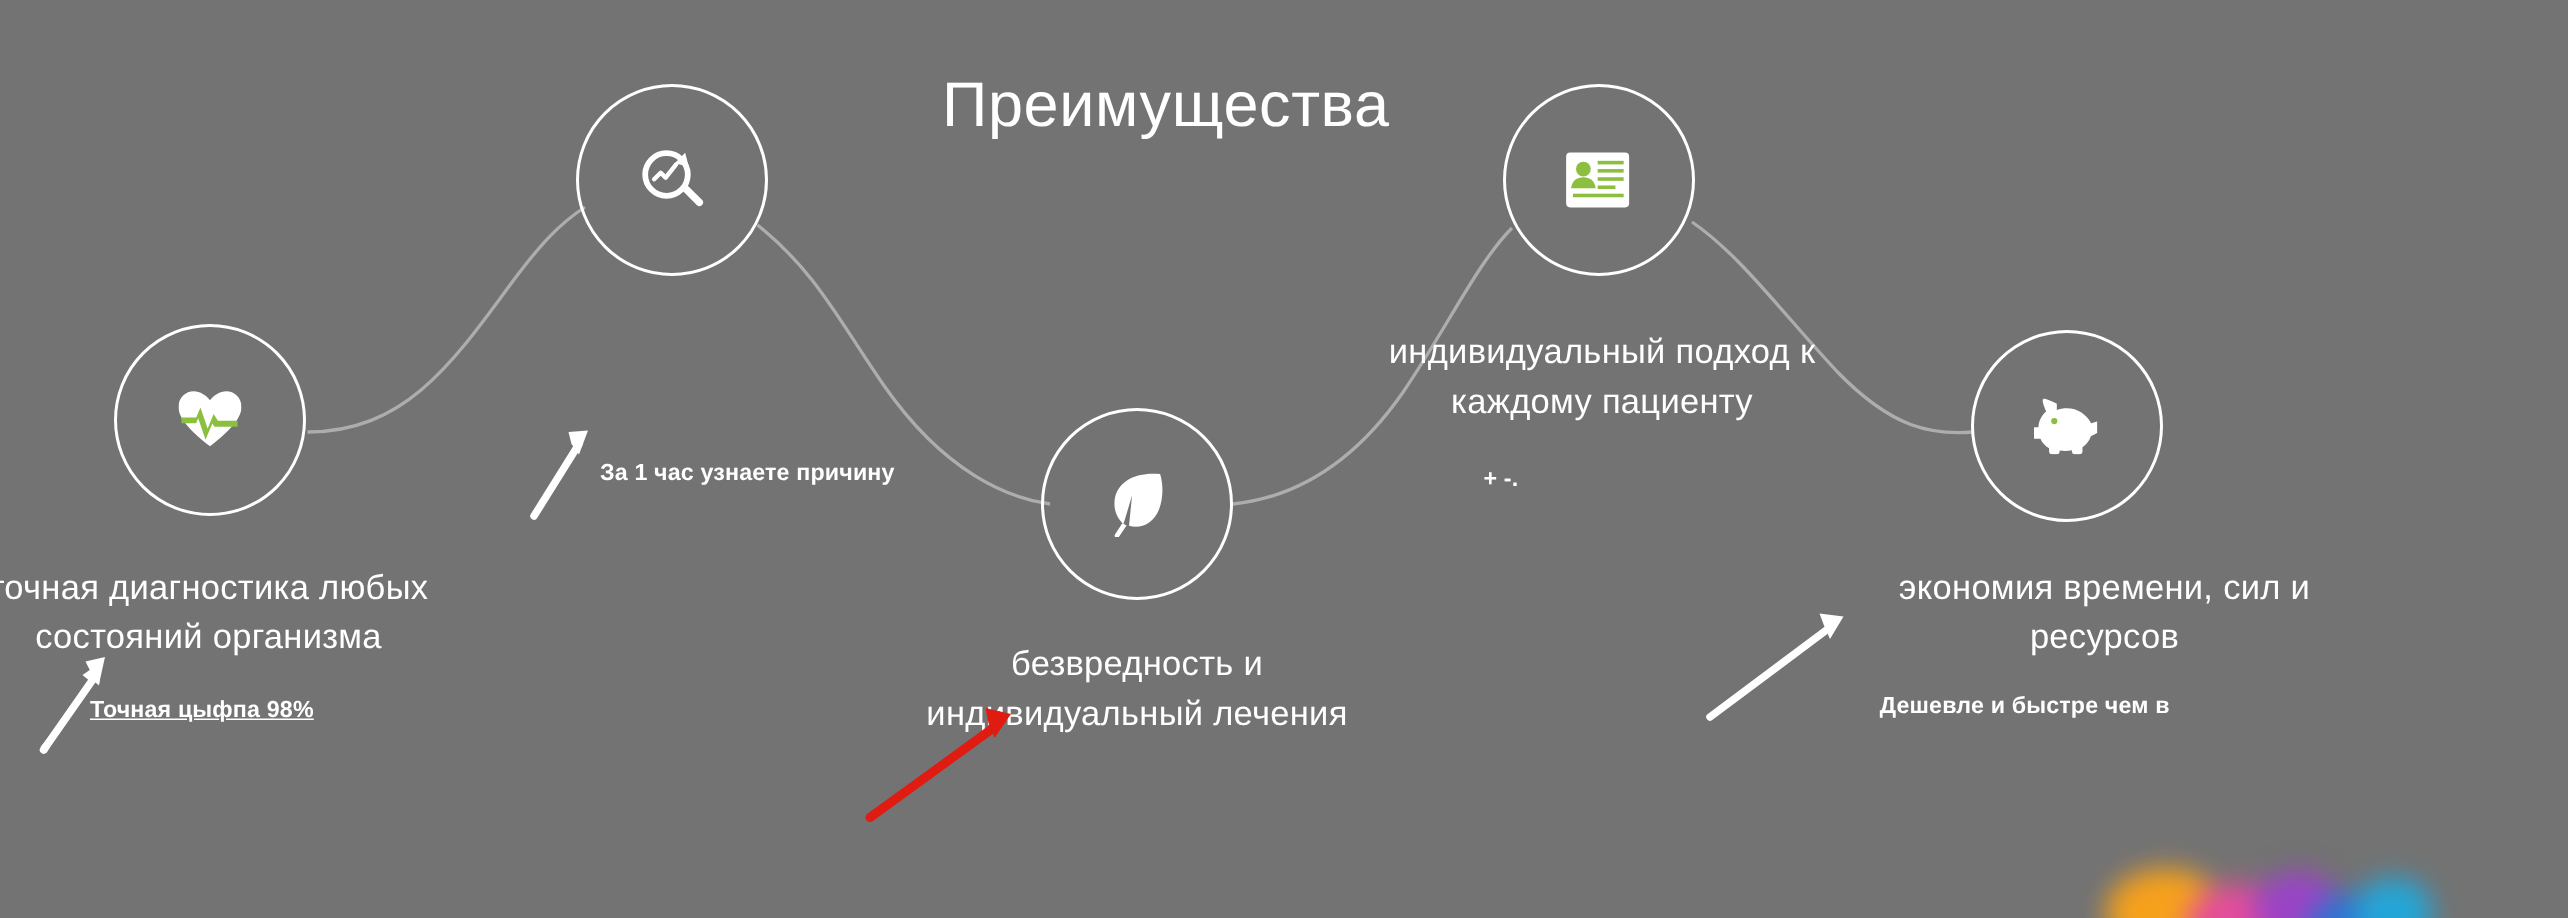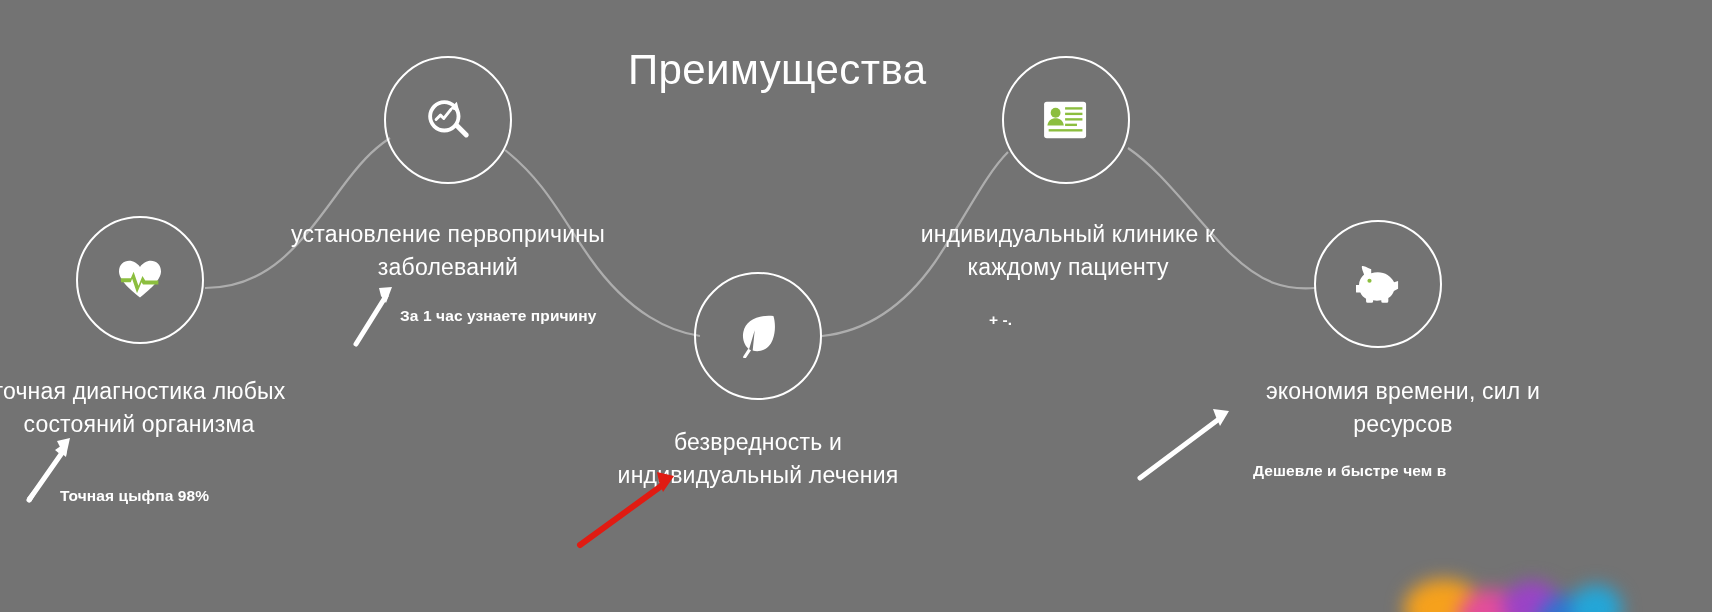--- a/index.html
+++ b/index.html
@@ -128,21 +128,20 @@
   <div class="node-circle" style="left:384px; top:56px; width:128px; height:128px;">
     <span>
       <svg width="44" height="44" viewBox="0 0 48 48" xmlns="http://www.w3.org/2000/svg">
         <circle cx="20" cy="20" r="15.5" fill="none" stroke="#ffffff" stroke-width="4.2"></circle>
         <path fill="#ffffff" d="M30.6 30.8 l3.8 -3.8 l11.4 11.4 a2.7 2.7 0 0 1 0 3.8 l0 0 a2.7 2.7 0 0 1 -3.8 0 z"></path>
         <path fill="none" stroke="#ffffff" stroke-width="3.2" stroke-linecap="round" stroke-linejoin="round" d="M11 23.5 l4.8 -4.8 l3.6 3.6 l7.6 -9.6"></path>
         <path fill="#ffffff" d="M33.6 4.2 l2.6 10.2 l-10.2 -2.6 z"></path>
       </svg>
     </span>
   </div>
-  <div class="node-caption" style="left:288px; top:218px; width:320px;">установление первопричины заболеваний</div>
 
   <div class="node-circle" style="left:694px; top:272px; width:128px; height:128px;">
     <span>
       <svg width="38" height="44" viewBox="0 0 40 48" xmlns="http://www.w3.org/2000/svg">
         <path fill="#ffffff" d="M36.8 2.2 C 20 0.5, 6.5 7, 4 19.5 C 2.2 28.5, 6.4 35.4, 10.2 38.6 L 16.4 17.8 L 14.2 39.8 C 22 42.4, 32 38.6, 36 28 C 39.4 19, 39 9, 36.8 2.2 Z"></path>
         <path fill="#ffffff" d="M12.4 39.6 l-3.1 -1.6 l-5.3 8.1 a1.7 1.7 0 0 0 2.8 1.9 z"></path>
       </svg>
     </span>
   </div>
   <div class="node-caption" style="left:598px; top:426px; width:320px;">безвредность и индивидуальный лечения</div>
@@ -156,21 +155,21 @@
           <rect x="24" y="15" width="19" height="2.6"></rect>
           <rect x="24" y="21" width="19" height="2.6"></rect>
           <rect x="24" y="27" width="13" height="2.6"></rect>
           <rect x="6" y="33" width="37" height="2.6"></rect>
           <circle cx="13.6" cy="15" r="5.4"></circle>
           <path d="M4.6 29 C 5.4 23.4, 9 21, 13.6 21 C 18.2 21, 21.8 23.4, 22.6 29 z"></path>
         </g>
       </svg>
     </span>
   </div>
-  <div class="node-caption" style="left:918px; top:218px; width:300px;">индивидуальный клинике к каждому пациенту</div>
+  <div class="node-caption" style="left:918px; top:218px; width:300px;">индивидуальный подход к каждому пациенту</div>
 
   <div class="node-circle" style="left:1314px; top:220px; width:128px; height:128px;">
     <span>
       <svg width="44" height="38" viewBox="0 0 48 42" xmlns="http://www.w3.org/2000/svg">
         <path fill="#ffffff" d="M16.5 4.6 C 10.4 1.8, 7.2 0.4, 6.4 1.2 C 5.5 2.1, 6.6 5.6, 8.6 10.4 C 5.2 13.4, 3 17.6, 3 22 L 0.6 22 a1.6 1.6 0 0 0 -1.6 1.6 v5.2 a1.6 1.6 0 0 0 1.6 1.6 L 4.4 30.4 C 5.8 33.4, 8 35.8, 10.8 37.4 L 10.8 40 a1.8 1.8 0 0 0 1.8 1.8 h4.2 a1.8 1.8 0 0 0 1.8 -1.8 l0 -1 c 1.4 0.2, 2.8 0.4, 4.2 0.4 c 1.6 0 3.2 -0.2 4.8 -0.5 l0 1.1 a1.8 1.8 0 0 0 1.8 1.8 h4.2 a1.8 1.8 0 0 0 1.8 -1.8 l0 -3.4 c 3 -2, 5.2 -4.8, 6.2 -8 l 4.6 -2.4 l0 -8.6 l-4.4 1.4 C 38.4 12.6, 32 8, 23.8 8 c -2.6 0 -5.1 0.4 -7.3 1.2 z"></path>
         <circle cx="14.6" cy="17.4" r="2.3" fill="#8cbe3f"></circle>
       </svg>
     </span>
   </div>
   <div class="node-caption" style="left:1248px; top:375px; width:310px;text-align:center;">экономия времени, сил и ресурсов</div>
@@ -192,21 +191,21 @@
       <path fill="none" stroke="#e01b12" stroke-width="6" stroke-linecap="round" d="M580 545 L 664 484"></path>
       <path fill="#e01b12" d="M657 472 L 674 476 L 663 492 L 659 482 Z"></path>
     </g>
 
     <g>
       <path fill="none" stroke="#ffffff" stroke-width="5" stroke-linecap="round" d="M1140 478 L 1219 419"></path>
       <path fill="#ffffff" d="M1213 409 L 1229 411 L 1220 426 L 1216 417 Z"></path>
     </g>
   </svg>
 
-  <div class="annotation" style="left:60px; top:485px; width:240px;">Точная цыфпа 98%</div>
+  <div class="annotation" style="left:60px; top:463px; width:240px;text-decoration:underline;">Точная цыфпа 98%</div>
 
   <div class="annotation clip-2" style="left:400px; top:305px; width:212px;">За 1 час узнаете причину заболеваний</div>
 
 
   <div class="annotation" style="left:989px; top:309px; width:80px;">+ -.</div>
 
   <div class="annotation clip-2" style="left:1253px; top:460px; width:220px;">Дешевле и быстре чем в клинике в 2 раза</div>
 
   <svg id="color-blob" viewBox="0 0 230 110" xmlns="http://www.w3.org/2000/svg">
     <ellipse cx="44" cy="64" rx="40" ry="30" fill="#f6a11c"></ellipse>

